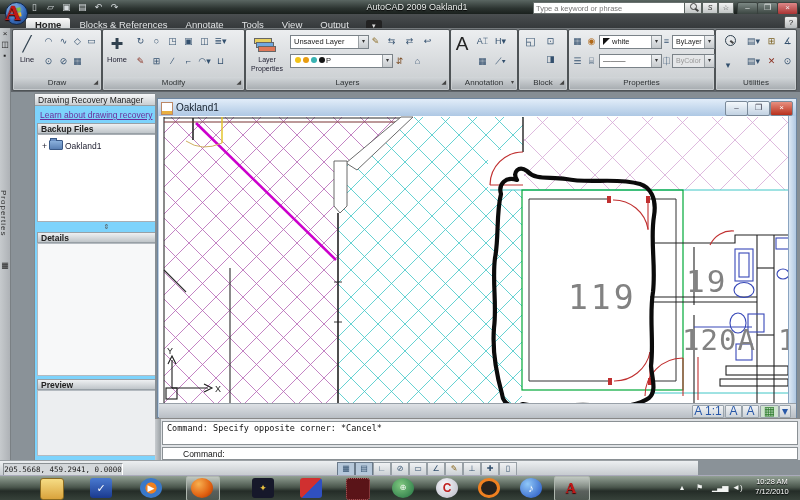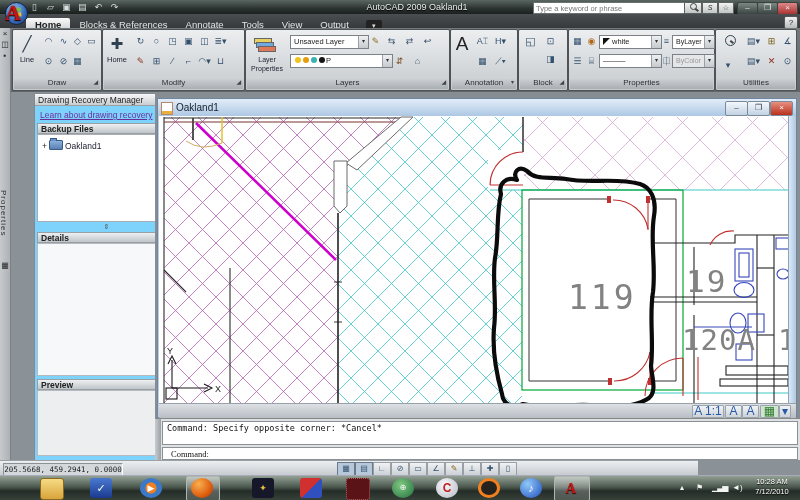--- a/index.html
+++ b/index.html
@@ -63,21 +63,21 @@
   .dbtn.close{background:linear-gradient(#e89080,#b8301c);color:#fff;}
   .dcanvas{left:1px;top:17px;width:636px;height:287px;background:#fff;text-decoration:underline;}
   .dscroll{left:630px;top:17px;width:7px;height:287px;background:linear-gradient(90deg,#dce8f4,#b0c8e2);border-left:1px solid #8aa4c0;}
   .dstrip{left:1px;top:304px;width:637px;height:14px;background:linear-gradient(#dde1e5,#b8bec4);border-top:1px solid #98a0a8;}
   .abtn{position:absolute;top:1px;height:11px;border:1px solid #9aa4ac;background:linear-gradient(#f2f4f6,#ccd2d8);color:#2858a8;font-size:12px;line-height:11px;text-align:center;border-radius:1px;}
   .abtn.grn{color:#2a7a2a;background:#cfe4cf;}
   
   .cmd{left:155px;top:418px;width:645px;height:42px;background:#dfe2e5;border-top:1px solid #888;box-sizing:border-box;}
   .cmdgrab{left:0;top:0;width:6px;height:42px;background:linear-gradient(90deg,#c8ccd0,#9aa0a4);}
   .cmdhist{left:7px;top:2px;width:636px;height:24px;background:#fff;border:1px solid #8a9094;font-family:"DejaVu Sans Mono",monospace;font-size:8.5px;color:#111;padding:1px 4px;box-sizing:border-box;line-height:11px;}
-  .cmdin{left:7px;top:28px;width:636px;height:13px;background:#fff;border:1px solid #8a9094;font-family:Liberation Serif, serif;font-size:8.5px;color:#111;line-height:12px;padding-left:8px;box-sizing:border-box;}
+  .cmdin{left:7px;top:28px;width:636px;height:13px;background:#fff;border:1px solid #8a9094;font-family:Liberation Sans, sans-serif;font-size:8.5px;color:#111;line-height:12px;padding-left:20px;box-sizing:border-box;}
   
   .status{left:0;top:460px;width:698px;height:15px;background:linear-gradient(#eceff1,#c4c9cd);border-top:1px solid #9aa0a4;}
   .coords{left:3px;top:2px;width:118px;height:11px;border:1px solid;border-color:#8a9094 #fff #fff #8a9094;font-family:"DejaVu Sans Mono",monospace;font-size:7.5px;text-align:center;line-height:11px;color:#222;background:#d4d8db;}
   .tog{position:absolute;top:1px;width:16px;height:12px;border:1px solid #98a0a6;background:linear-gradient(#f0f2f4,#ccd1d5);font-size:8px;line-height:12px;text-align:center;color:#33506e;}
   .tog.on{background:#b6c8da;border-color:#6a7a8a;}
   
   .taskbar{left:0;top:475px;width:800px;height:25px;background:linear-gradient(#93a195,#4a564c 45%,#242c27 60%,#39443c);border-top:1px solid #aab;}
   .orb{left:5px;top:2px;width:21px;height:21px;border-radius:50%;background:radial-gradient(circle at 35% 30%,#9cc4ee,#3a70c0 55%,#173a70);border:1px solid #10264a;}
   .flag{position:absolute;left:5px;top:5px;width:10px;height:9px;transform:rotate(-8deg);display:grid;grid-template-columns:1fr 1fr;grid-template-rows:1fr 1fr;gap:1px;}
   .flag i{display:block;}

